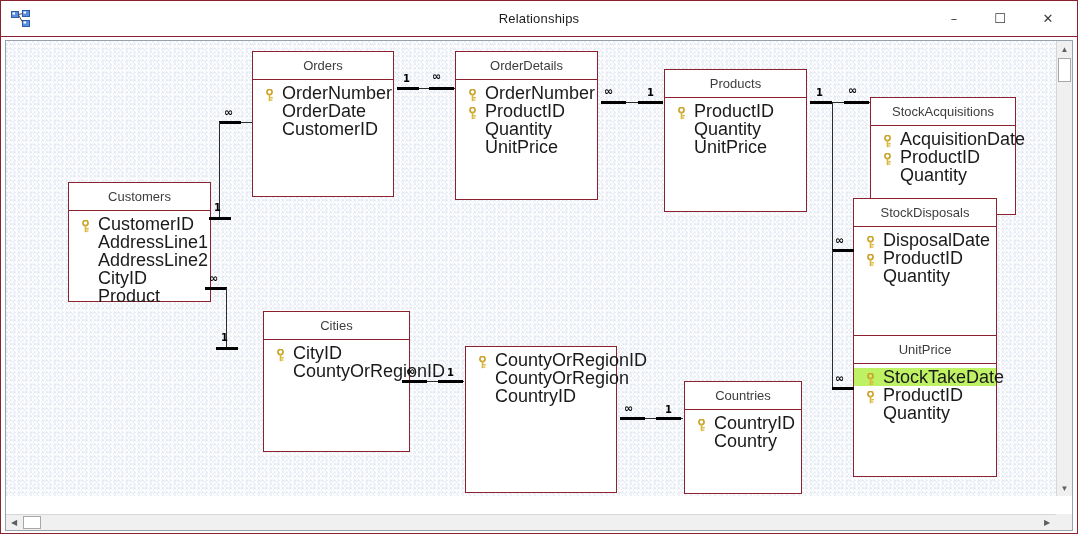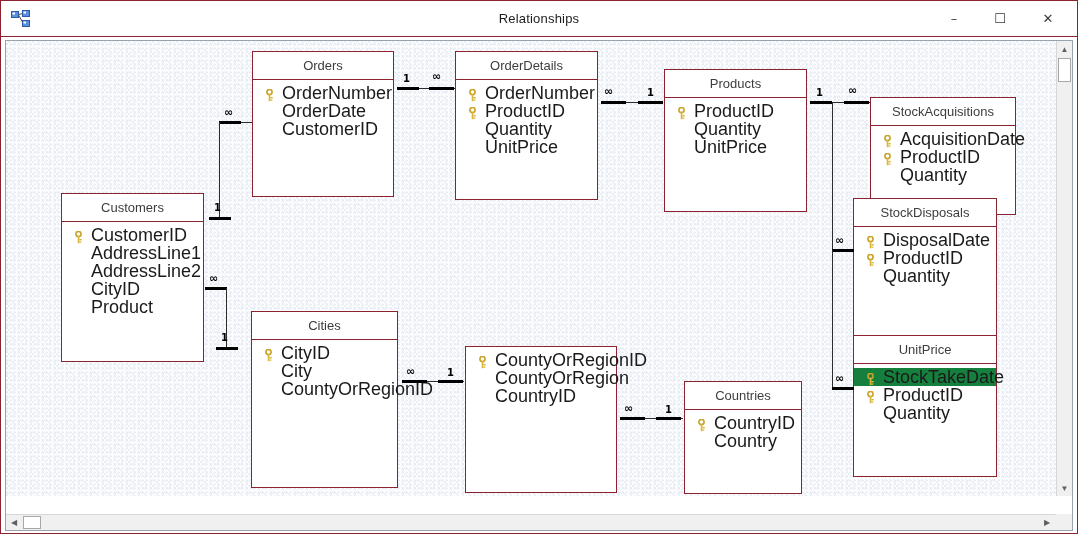--- a/index.html
+++ b/index.html
@@ -112,21 +112,21 @@
   .tbl-fields{
     padding-top:4px;
   }
   .fld{
     position:relative;
     height:18px;line-height:18px;
     font-size:18px;color:#1a1a1a;
     padding-left:29px;
     white-space:nowrap;
   }
-  .fld.sel{background:#15803d;}
+  .fld.sel{background:#bef264;}
   .keyicon{
     position:absolute;left:12px;top:3px;width:9px;height:13px;
   }
 
   
   .conn{position:absolute;}
   .hline{position:absolute;height:1px;background:#2b2b2b;}
   .vline{position:absolute;width:1px;background:#2b2b2b;}
   .cap{
     position:absolute;height:3px;background:#000000;
@@ -261,45 +261,44 @@
                 </svg></span><span>StockTakeDate</span></div>
             <div class="fld"><span class="keyicon"><svg width="9" height="13" viewBox="0 0 9 13">
                   <circle cx="4.5" cy="3" r="2.6" fill="none" stroke="#c9a227" stroke-width="1.6"></circle>
                   <rect x="3.7" y="5" width="1.7" height="7.2" fill="#d9b63a"></rect>
                   <rect x="5.4" y="8" width="2.4" height="1.4" fill="#d9b63a"></rect>
                   <rect x="5.4" y="10.4" width="2" height="1.3" fill="#d9b63a"></rect>
                 </svg></span><span>ProductID</span></div>
             <div class="fld"><span>Quantity</span></div>
           </div>
         </div>
-        <div class="tbl" style="left: 55px; top: 141px; width: 143px; height: 169px; margin-top: 11px;">
+        <div class="tbl" style="left: 62px; top: 141px; width: 143px; height: 120px;">
           <div class="tbl-title">Customers</div>
           <div class="tbl-fields">
             <div class="fld"><span class="keyicon"><svg width="9" height="13" viewBox="0 0 9 13">
                   <circle cx="4.5" cy="3" r="2.6" fill="none" stroke="#c9a227" stroke-width="1.6"></circle>
                   <rect x="3.7" y="5" width="1.7" height="7.2" fill="#d9b63a"></rect>
                   <rect x="5.4" y="8" width="2.4" height="1.4" fill="#d9b63a"></rect>
                   <rect x="5.4" y="10.4" width="2" height="1.3" fill="#d9b63a"></rect>
                 </svg></span><span>CustomerID</span></div>
             <div class="fld"><span>AddressLine1</span></div>
             <div class="fld"><span>AddressLine2</span></div>
             <div class="fld"><span>CityID</span></div>
             <div class="fld"><span>Product</span></div>
           </div>
         </div>
-        <div class="tbl" style="left: 245px; top: 270px; width: 147px; height: 177px;">
+        <div class="tbl" style="left: 257px; top: 270px; width: 147px; height: 141px;">
           <div class="tbl-title">Cities</div>
           <div class="tbl-fields">
             <div class="fld"><span class="keyicon"><svg width="9" height="13" viewBox="0 0 9 13">
                   <circle cx="4.5" cy="3" r="2.6" fill="none" stroke="#c9a227" stroke-width="1.6"></circle>
                   <rect x="3.7" y="5" width="1.7" height="7.2" fill="#d9b63a"></rect>
                   <rect x="5.4" y="8" width="2.4" height="1.4" fill="#d9b63a"></rect>
                   <rect x="5.4" y="10.4" width="2" height="1.3" fill="#d9b63a"></rect>
                 </svg></span><span>CityID</span></div>
-            <div class="fld"><span>City</span></div>
             <div class="fld"><span>CountyOrRegionID</span></div>
           </div>
         </div>
         <div class="tbl" style="left: 459px; top: 305px; width: 152px; height: 147px;">
           <div class="tbl-fields">
             <div class="fld"><span class="keyicon"><svg width="9" height="13" viewBox="0 0 9 13">
                   <circle cx="4.5" cy="3" r="2.6" fill="none" stroke="#c9a227" stroke-width="1.6"></circle>
                   <rect x="3.7" y="5" width="1.7" height="7.2" fill="#d9b63a"></rect>
                   <rect x="5.4" y="8" width="2.4" height="1.4" fill="#d9b63a"></rect>
                   <rect x="5.4" y="10.4" width="2" height="1.3" fill="#d9b63a"></rect>

